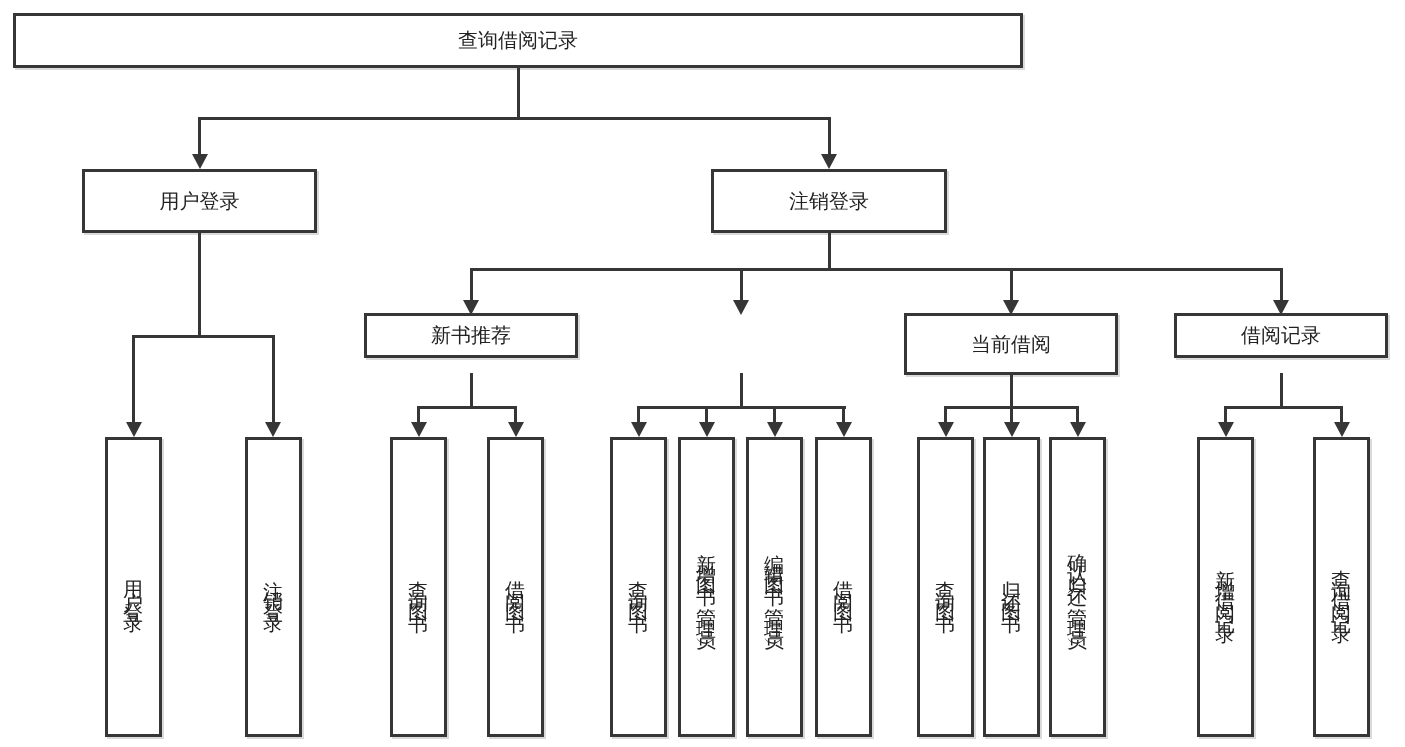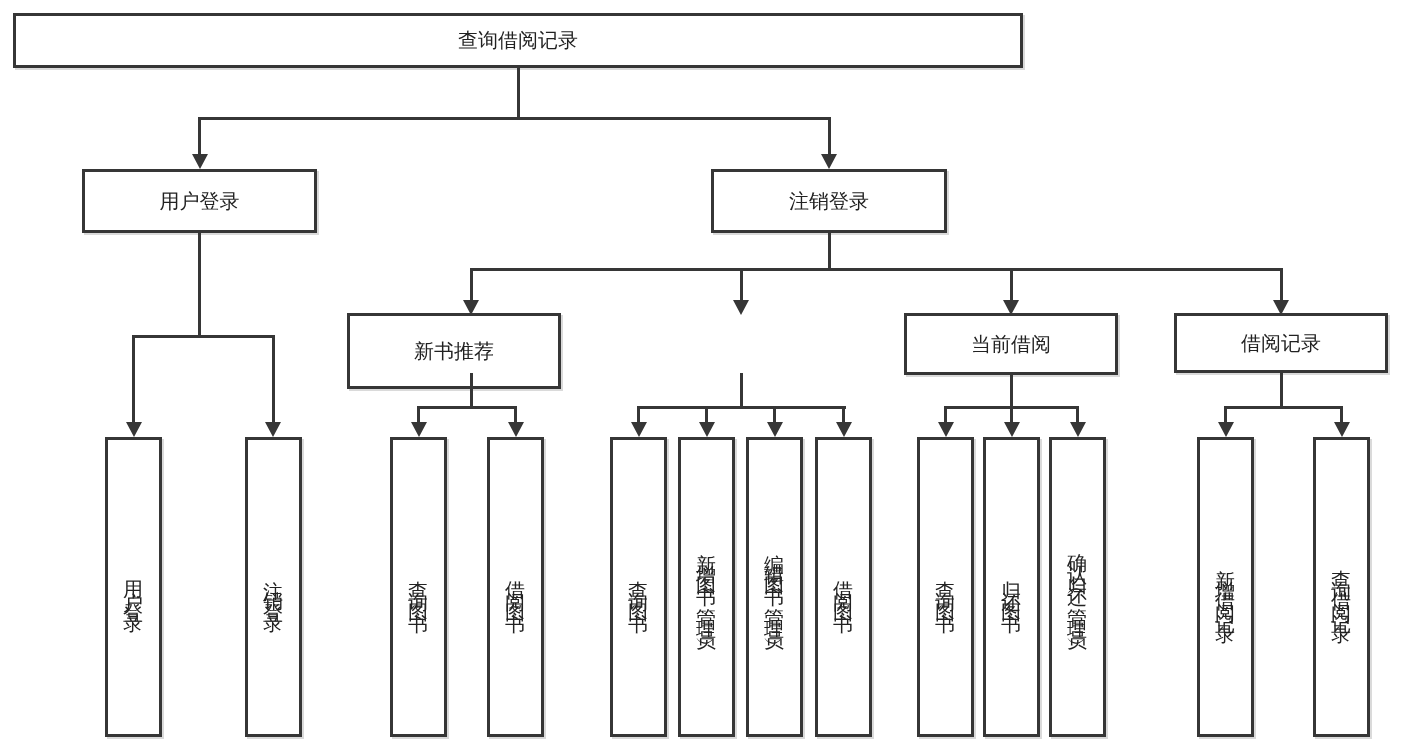--- a/index.html
+++ b/index.html
@@ -57,23 +57,23 @@
   <div class="hline" style="left:470px;top:268px;width:813px;"></div>
   <div class="vline" style="left:470px;top:268px;height:34px;"></div>
   <div class="ah" style="left:463px;top:300px;"></div>
   <div class="vline" style="left:740px;top:268px;height:34px;"></div>
   <div class="ah" style="left:733px;top:300px;"></div>
   <div class="vline" style="left:1010px;top:268px;height:34px;"></div>
   <div class="ah" style="left:1003px;top:300px;"></div>
   <div class="vline" style="left:1280px;top:268px;height:34px;"></div>
   <div class="ah" style="left:1273px;top:300px;"></div>
 
-  <div class="box" style="left:347px;top:313px;width:214px;height:76px;">新书推荐</div>
+  <div class="box" style="left:364px;top:313px;width:214px;height:45px;">新书推荐</div>
   <div class="box" style="left:904px;top:313px;width:214px;height:62px;">当前借阅</div>
-  <div class="box" style="left:1174px;top:313px;width:214px;height:60px;">借阅记录</div>
+  <div class="box" style="left:1174px;top:313px;width:214px;height:45px;">借阅记录</div>
 
   <div class="vline" style="left:470px;top:373px;height:36px;"></div>
   <div class="hline" style="left:417px;top:406px;width:100px;"></div>
   <div class="vline" style="left:417px;top:406px;height:18px;"></div>
   <div class="ah" style="left:411px;top:422px;"></div>
   <div class="vline" style="left:514px;top:406px;height:18px;"></div>
   <div class="ah" style="left:508px;top:422px;"></div>
 
   <div class="vline" style="left:740px;top:373px;height:36px;"></div>
   <div class="hline" style="left:637px;top:406px;width:209px;"></div>

